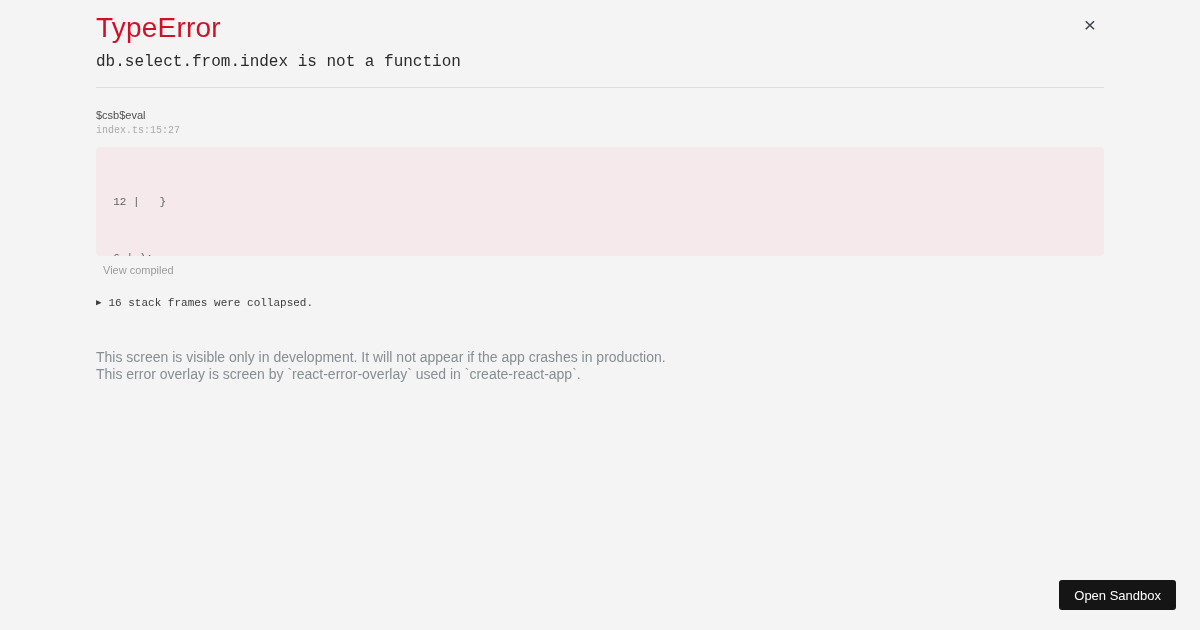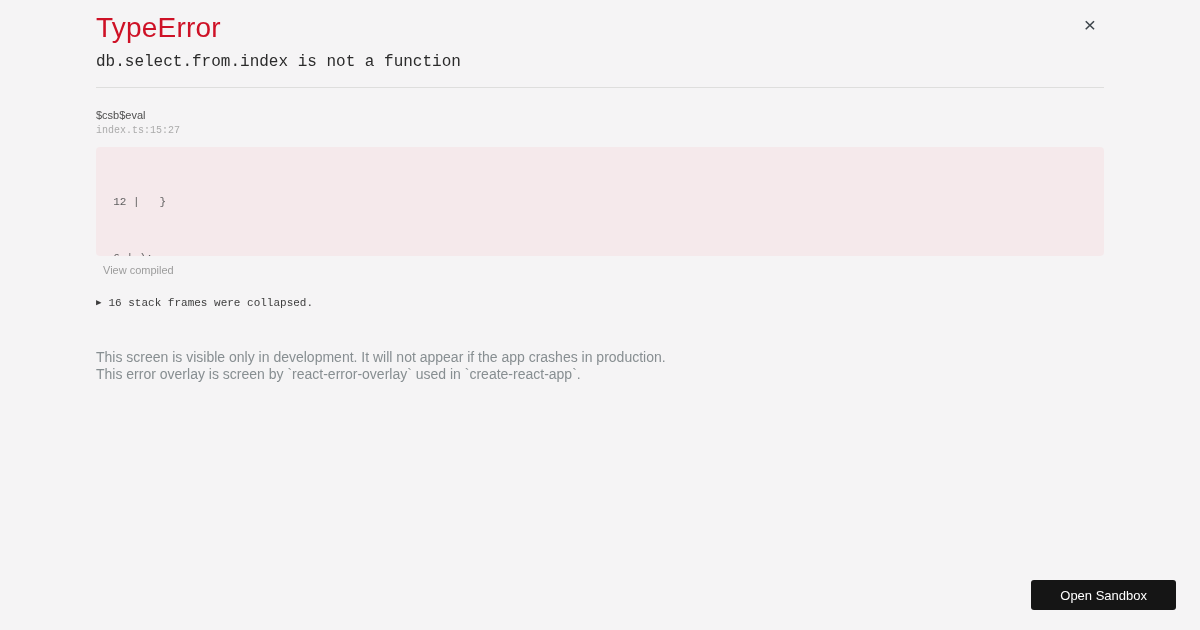--- a/index.html
+++ b/index.html
@@ -124,21 +124,21 @@
     font-family: "Liberation Sans", sans-serif;
     font-size: 14px;
     line-height: 16.8px;
     color: #878e91;
   }
 
   .open-sandbox {
     position: absolute;
     right: 24px; bottom: 20px;
     height: 30px;
-    padding: 0 29px;
+    padding: 0 15px;
     background: #151515;
     color: #ffffff;
     border: none;
     border-radius: 3px;
     font-family: "Liberation Sans", sans-serif;
     font-size: 13px;
     cursor: pointer;
   }
 </style>
 </head>

